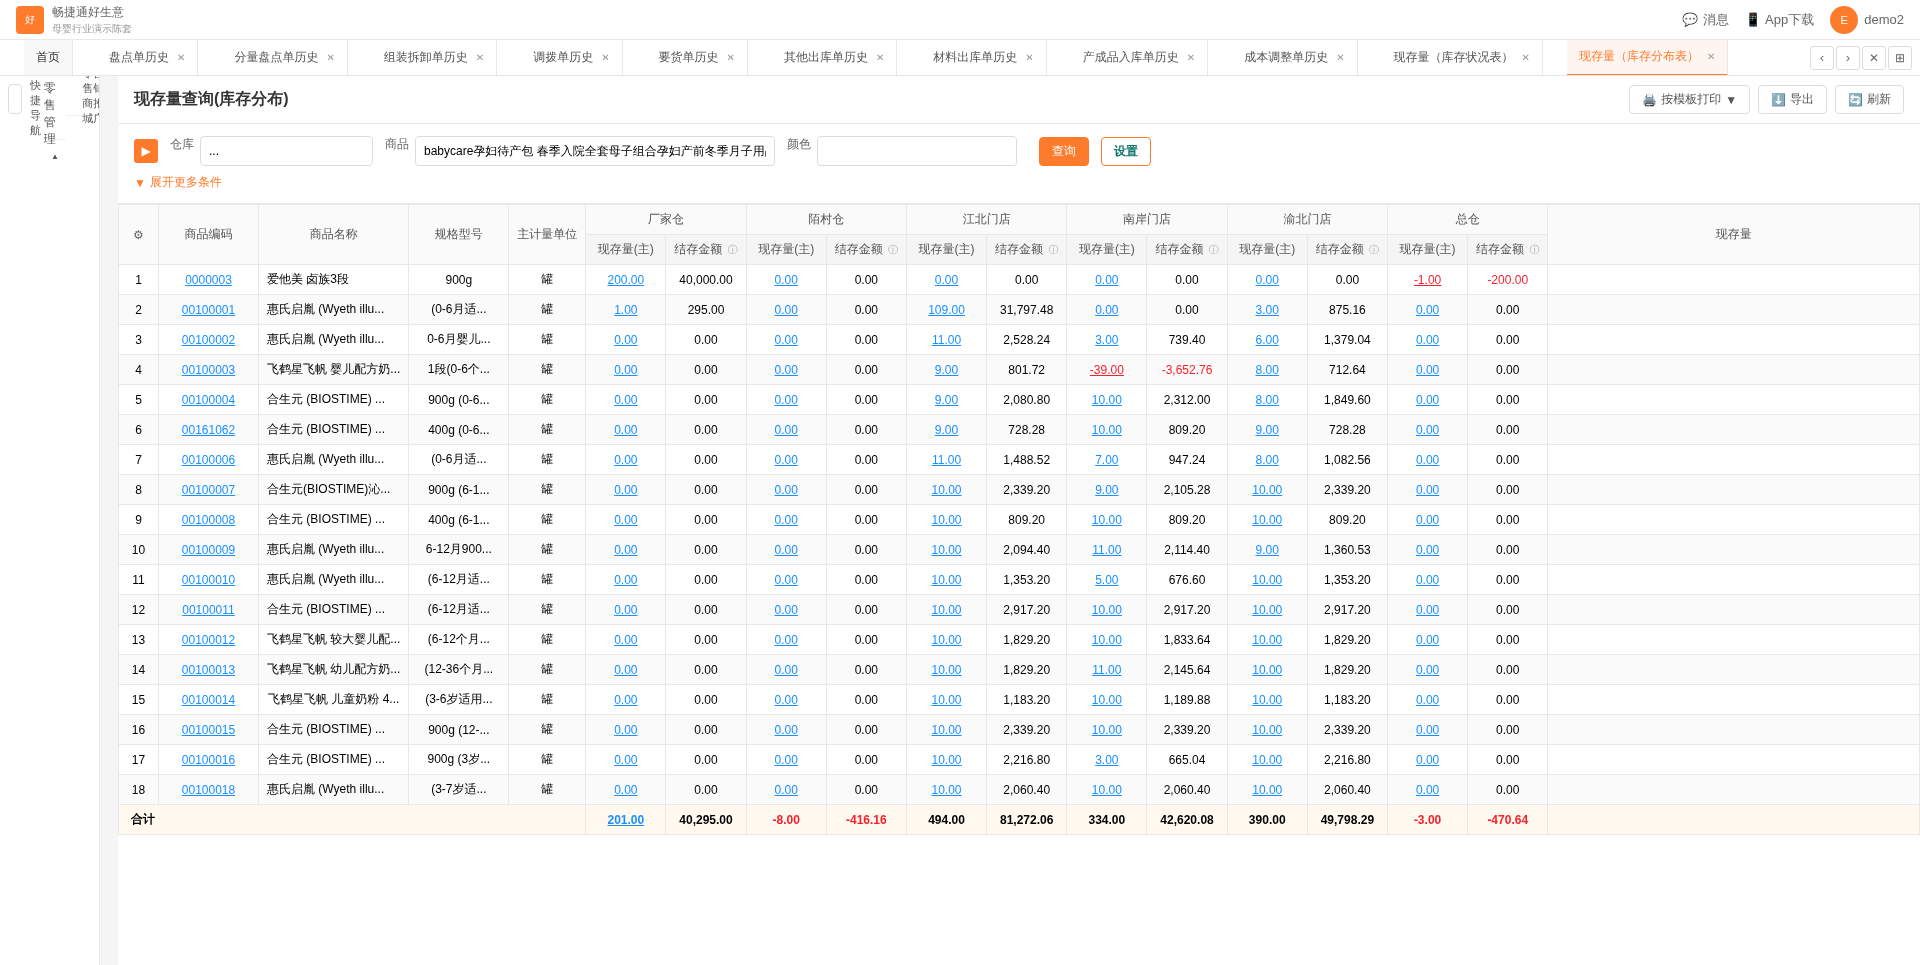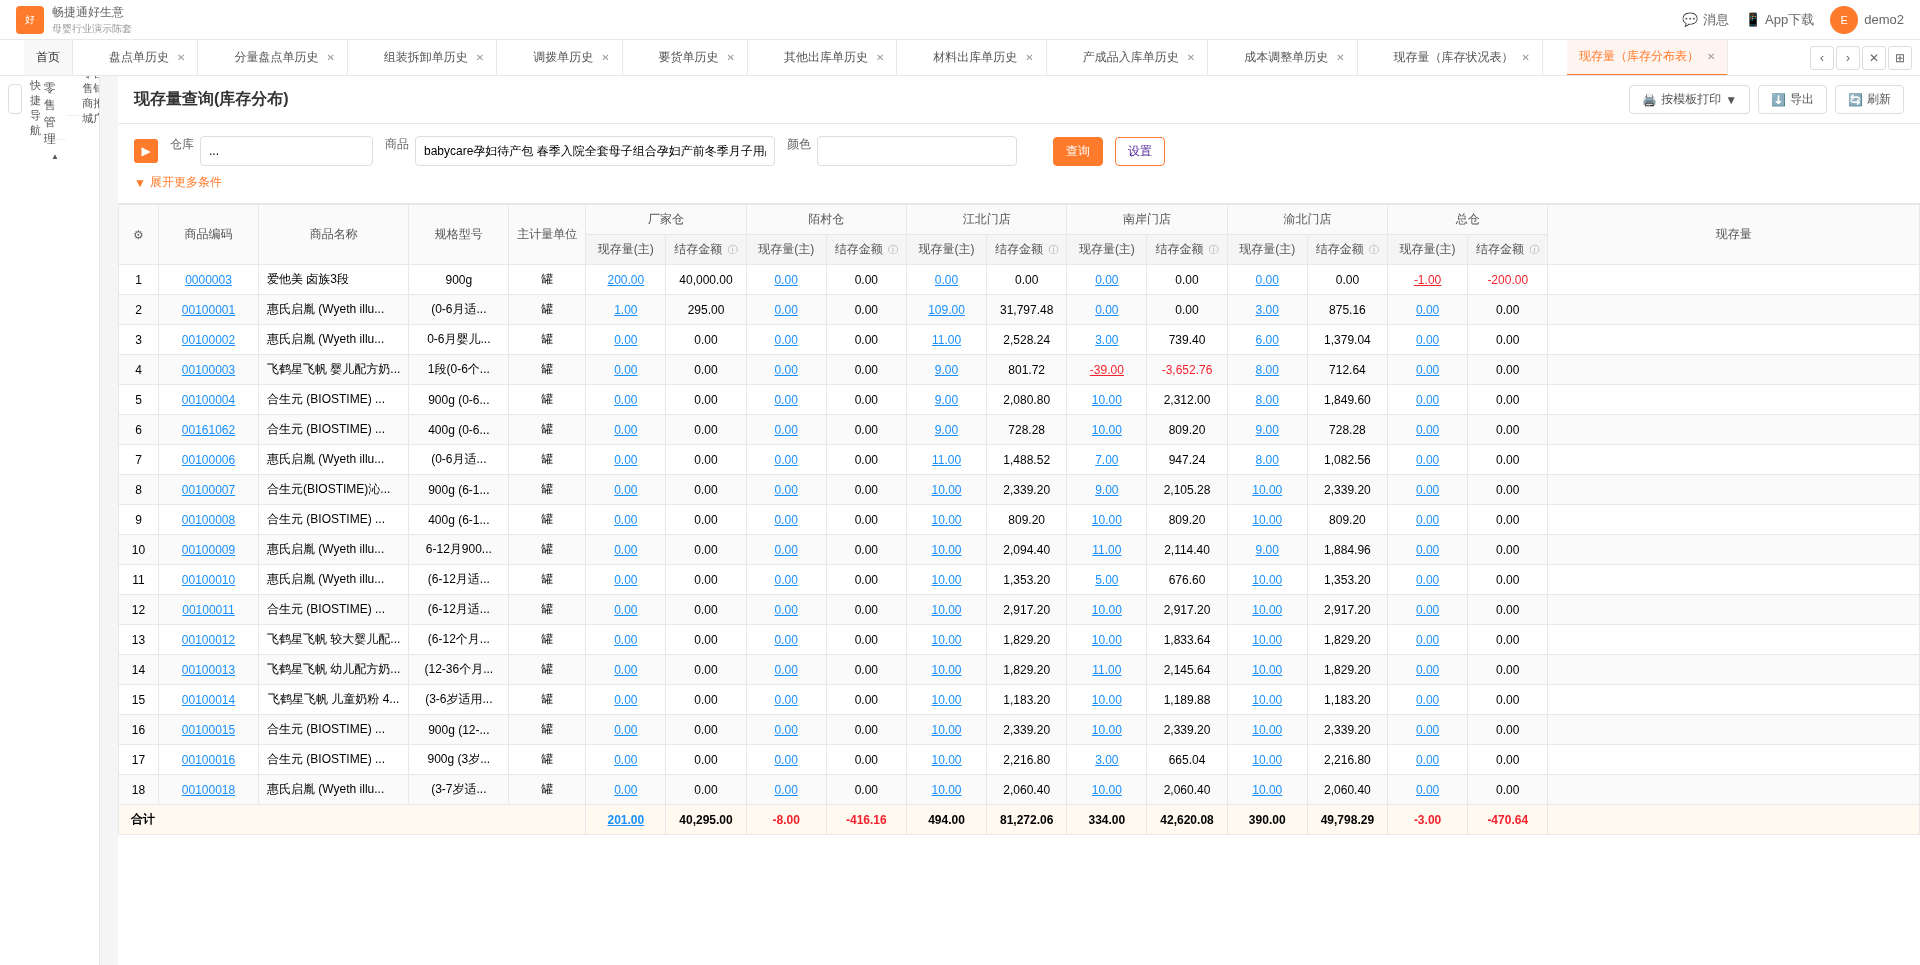--- a/index.html
+++ b/index.html
@@ -219,24 +219,24 @@
           <input type="text" class="filter-input" value="..." style="">
         </div>
         <div class="filter-item">
           <span class="filter-label">商品</span>
           <input type="text" class="filter-input filter-input-long" value="babycare孕妇待产包 春季入院全套母子组合孕妇产前冬季月子用品 22件套 ..." style="">
         </div>
         <div class="filter-item">
           <span class="filter-label">颜色</span>
           <input type="text" class="filter-input" style="min-width: 200px;">
         </div>
-        <button class="btn btn-primary" style="margin-left:24px;">
+        <button class="btn btn-primary" style="margin-left:10px;">
           <span>查询</span>
         </button>
-        <button class="btn" style="border-color:#ff7b2c;color:#4c1d95;">
+        <button class="btn" style="border-color:#ff7b2c;color:#0f766e;font-weight:bold;">
           <span>设置</span>
         </button>
       </div>
       <div class="filter-more">
         <span>▼</span>
         <span>展开更多条件</span>
       </div>
     </div>
 
     <div class="table-area">
@@ -460,21 +460,21 @@
     <td>罐</td>
     <td class="link-text">0.00</td>
     <td>0.00</td>
     <td class="link-text">0.00</td>
     <td>0.00</td>
     <td class="link-text">10.00</td>
     <td>2,094.40</td>
     <td class="link-text">11.00</td>
     <td>2,114.40</td>
     <td class="link-text">9.00</td>
-    <td>1,884.96</td>
+    <td>1,360.53</td>
     <td class="link-text">0.00</td>
     <td>0.00</td>
     <td></td>
   </tr>
             <tr>
     <td>11</td>
     <td class="link-text">00100010</td>
     <td style="text-align:left;">惠氏启胤 (Wyeth illu...</td>
     <td>(6-12月适...</td>
     <td>罐</td>

